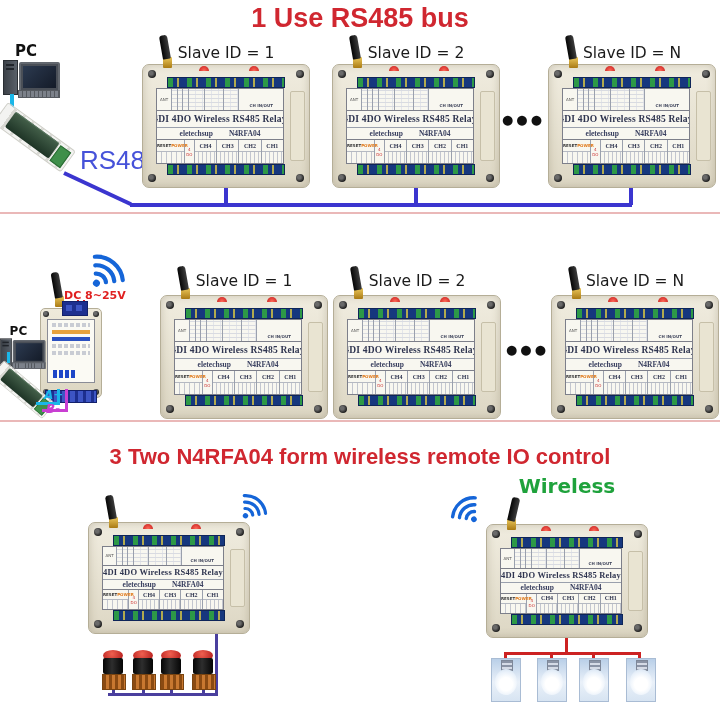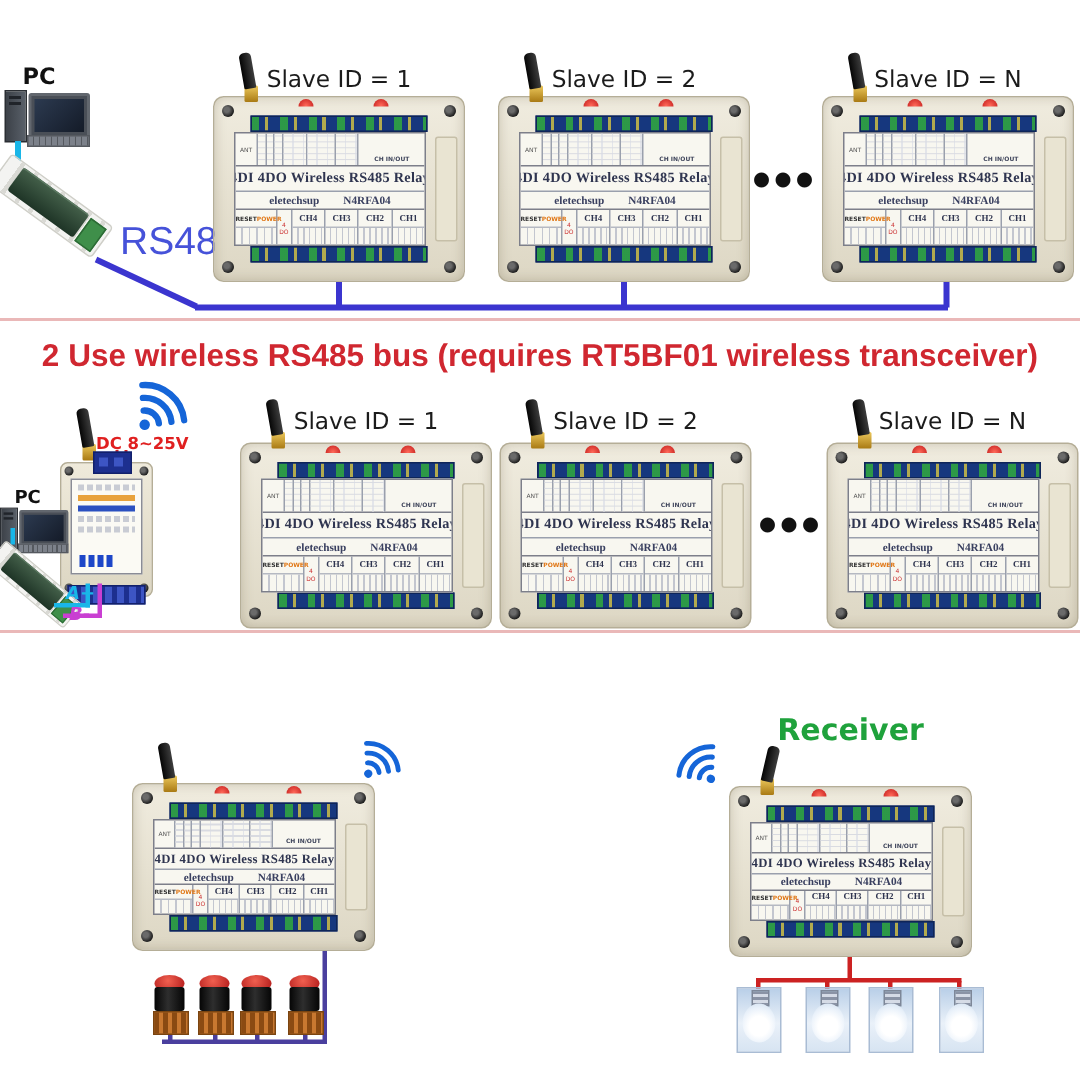--- a/index.html
+++ b/index.html
@@ -140,20 +140,21 @@
   .socket{position:absolute;left:9px;top:1px;width:10px;height:9px;
           background:repeating-linear-gradient(180deg,#8a93a5 0 2px,#d5dbe6 2px 4px);border:1px solid #7d8798;}
   .glass{position:absolute;left:3px;top:10px;width:22px;height:26px;border-radius:50%;
          background:radial-gradient(circle at 50% 58%,#ffffff 35%,#e9f1fa 65%,#c9daec);}
 </style>
 </head>
 <body>
 
 <div class="canvas">
 
+  <div class="sec-title t1">1 Use RS485 bus</div>
 
   <div class="pcgrp" style="left:3px;top:42px;width:58px;height:58px;">
     <div class="pc-label">PC</div>
     <div class="pc-tower"></div>
     <div class="pc-mon">
         <div class="pc-scr"></div>
       </div>
     <div class="pc-kb"></div>
   </div>
   <div class="wire w-cyan" style="left:10px;top:94px;width:4px;height:14px;"></div>
@@ -362,21 +363,20 @@
   </div>
   <div class="ant-group">
     <div class="ant-rod"></div>
     <div class="ant-base"></div>
   </div>
 </div>
 
   <div class="dots" style="left:502px;top:112px;">●●●</div>
   <div class="divider" style="top:212px;"></div>
 
-  <div class="sec-title t2">2 Use wireless RS485 bus (requires RT5BF01 wireless transceiver)</div>
 
   <div class="wifi" style="left:84px;top:252px;width:42px;height:42px;color:var(--wifi_blue,#1565d8);transform:rotate(40deg);">
   <svg viewBox="0 0 24 24" width="100%" height="100%">
     <path d="M1.6 8.6a15 15 0 0 1 20.8 0" fill="none" stroke="currentColor" stroke-width="2.4" stroke-linecap="round"></path>
     <path d="M4.9 12.2a10.2 10.2 0 0 1 14.2 0" fill="none" stroke="currentColor" stroke-width="2.4" stroke-linecap="round"></path>
     <path d="M8.2 15.7a5.6 5.6 0 0 1 7.6 0" fill="none" stroke="currentColor" stroke-width="2.4" stroke-linecap="round"></path>
     <circle cx="12" cy="19.6" r="2" fill="currentColor"></circle>
   </svg>
 </div>
 
@@ -623,22 +623,23 @@
   </div>
   <div class="ant-group">
     <div class="ant-rod"></div>
     <div class="ant-base"></div>
   </div>
 </div>
 
   <div class="dots" style="left:506px;top:342px;">●●●</div>
   <div class="divider" style="top:420px;"></div>
 
-
-  <div class="green-label" style="left:492px;top:474px;width:150px;">Receiver</div>
+  <div class="sec-title t3">3 Two N4RFA04 form wireless remote IO control</div>
+
+  <div class="green-label" style="left:492px;top:474px;width:150px;">Wireless</div>
 
   <div class="wifi" style="left:236px;top:492px;width:32px;height:32px;color:var(--wifi_blue,#1565d8);transform:rotate(40deg);">
   <svg viewBox="0 0 24 24" width="100%" height="100%">
     <path d="M1.6 8.6a15 15 0 0 1 20.8 0" fill="none" stroke="currentColor" stroke-width="2.4" stroke-linecap="round"></path>
     <path d="M4.9 12.2a10.2 10.2 0 0 1 14.2 0" fill="none" stroke="currentColor" stroke-width="2.4" stroke-linecap="round"></path>
     <path d="M8.2 15.7a5.6 5.6 0 0 1 7.6 0" fill="none" stroke="currentColor" stroke-width="2.4" stroke-linecap="round"></path>
     <circle cx="12" cy="19.6" r="2" fill="currentColor"></circle>
   </svg>
 </div>
   <div class="wifi" style="left:450px;top:494px;width:34px;height:34px;color:var(--wifi_blue,#1565d8);transform:scaleX(-1) rotate(40deg);">

